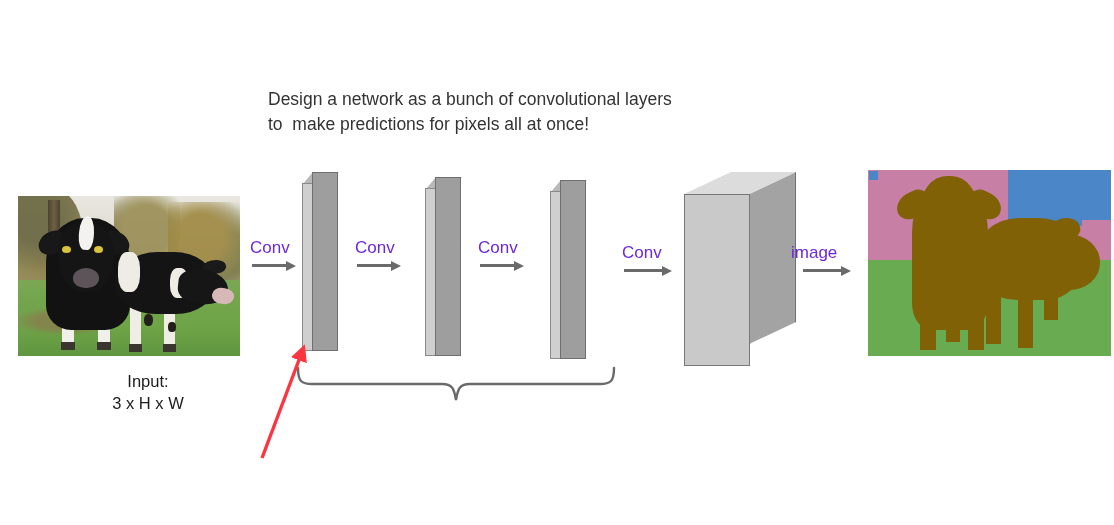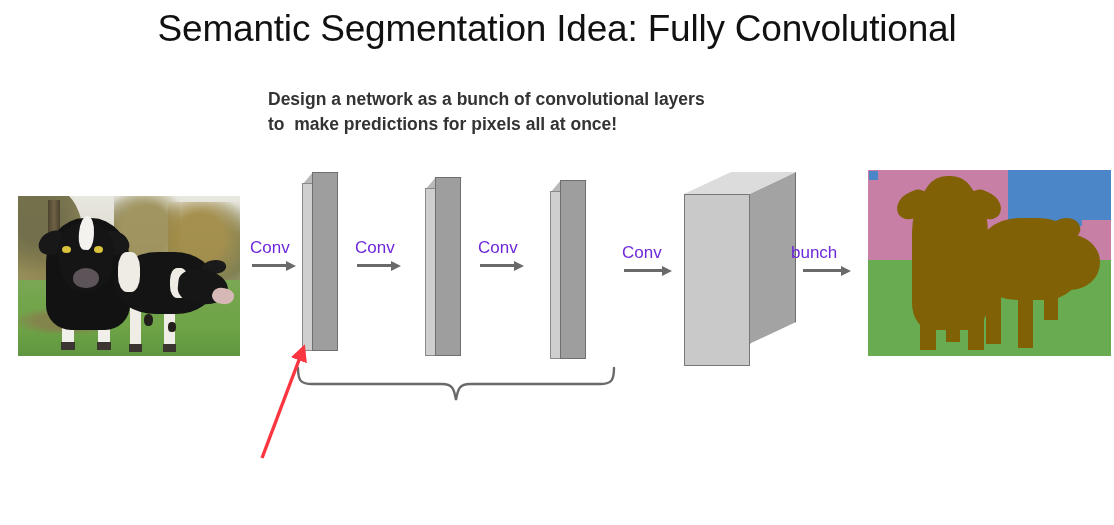--- a/index.html
+++ b/index.html
@@ -32,21 +32,20 @@
     white-space: nowrap;
   }
 
   
   #subtitle {
     left: 268px; top: 87px;
     font-size: 17.5px;
     line-height: 25px;
     color: #333333;
     white-space: pre;
-    font-weight: bold;
   }
 
   
   #input-photo {
     left: 18px; top: 196px;
     width: 222px; height: 160px;
     overflow: hidden;
     background: #8fb96a;
   }
   .photo-layer { position: absolute; }
@@ -281,21 +280,20 @@
   #red-arrow { left: 258px; top: 338px; width: 56px; height: 126px; }
 
   
   #brace { left: 296px; top: 366px; width: 320px; height: 40px; }
 </style>
 </head>
 <body>
 
 <div id="slide">
 
-  <div class="abs" id="slide-title">Semantic Segmentation Idea: Fully Convolutional</div>
 
   <div class="abs" id="subtitle">Design a network as a bunch of convolutional layers
 to  make predictions for pixels all at once!</div>
 
   <div class="abs" id="input-photo">
     <div class="photo-layer ph-sky"></div>
     <div class="photo-layer ph-treeL"></div>
     <div class="photo-layer ph-trunk"></div>
     <div class="photo-layer ph-treeM"></div>
     <div class="photo-layer ph-treeR"></div>
@@ -323,20 +321,22 @@
     <div class="photo-layer cowB-body"></div>
     <div class="photo-layer cowB-white1"></div>
     <div class="photo-layer cowB-white2"></div>
     <div class="photo-layer cowB-ear"></div>
     <div class="photo-layer cowB-head"></div>
     <div class="photo-layer cowB-nose"></div>
     <div class="photo-layer cowB-spotA"></div>
     <div class="photo-layer cowB-spotB"></div>
   </div>
 
+  <div class="caption" style="left:88px; top:370px; width:120px;">Input:
+3 x H x W</div>
 
   <div class="abs" style="left:250px; top:238px;">
     <div class="conv-label">Conv</div>
     <div class="arrow-wrap" style="left:2px; top:26px; width:46px;">
       <div class="arrow-line" style="width:36px;"></div>
       <div class="arrow-head" style="left:34px;"></div>
     </div>
   </div>
 
   <div class="slab" style="left:302px; top:172px; width:37px; height:192px;">
@@ -382,21 +382,21 @@
   </div>
 
   <div class="abs" id="scores-box">
     <div class="face-side"></div>
     <div class="face-top"></div>
     <div class="face-front"></div>
   </div>
 
 
   <div class="abs" style="left:791px; top:243px;">
-    <div class="conv-label">bunch</div>
+    <div class="conv-label">image</div>
     <div class="arrow-wrap" style="left:12px; top:26px; width:52px;">
       <div class="arrow-line" style="width:40px;"></div>
       <div class="arrow-head" style="left:38px;"></div>
     </div>
   </div>
 
   <div class="abs" id="pred-image">
     <div class="seg seg-pink" style="background:#c77fa5;"></div>
     <div class="seg seg-blue" style="background:#4a86c8;"></div>
     <div class="seg seg-blue2" style="background:#4a86c8;"></div>

